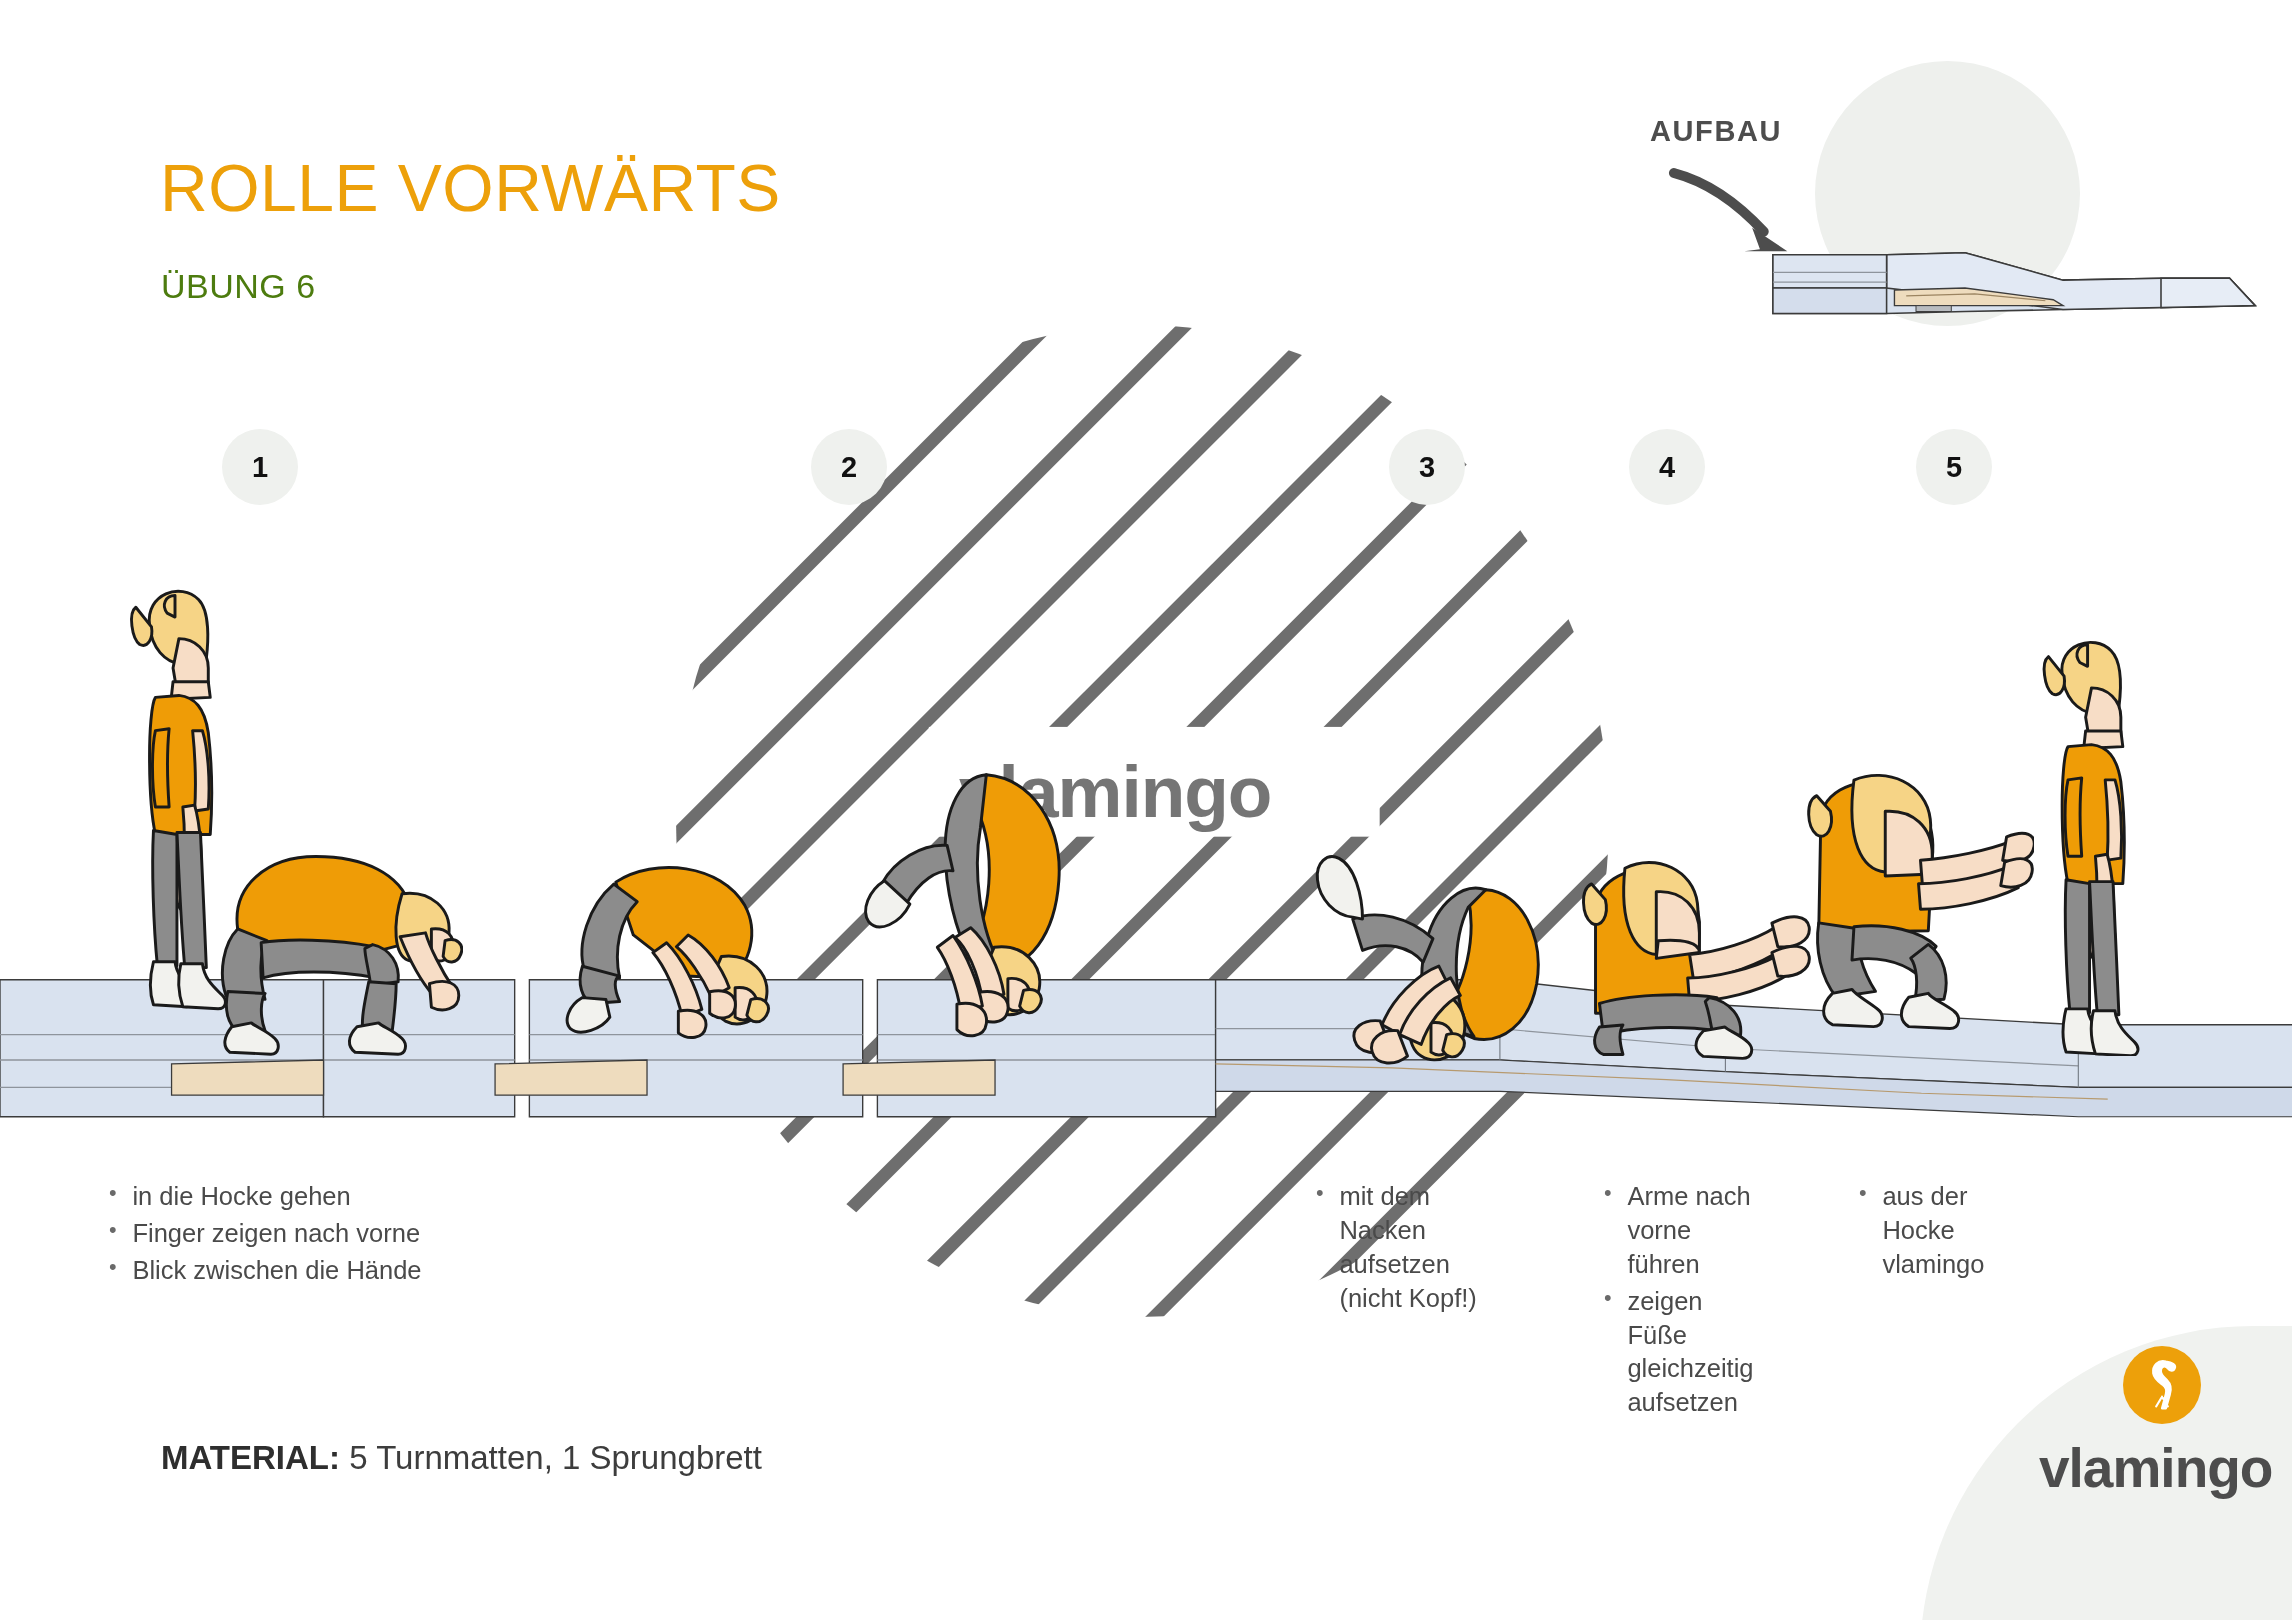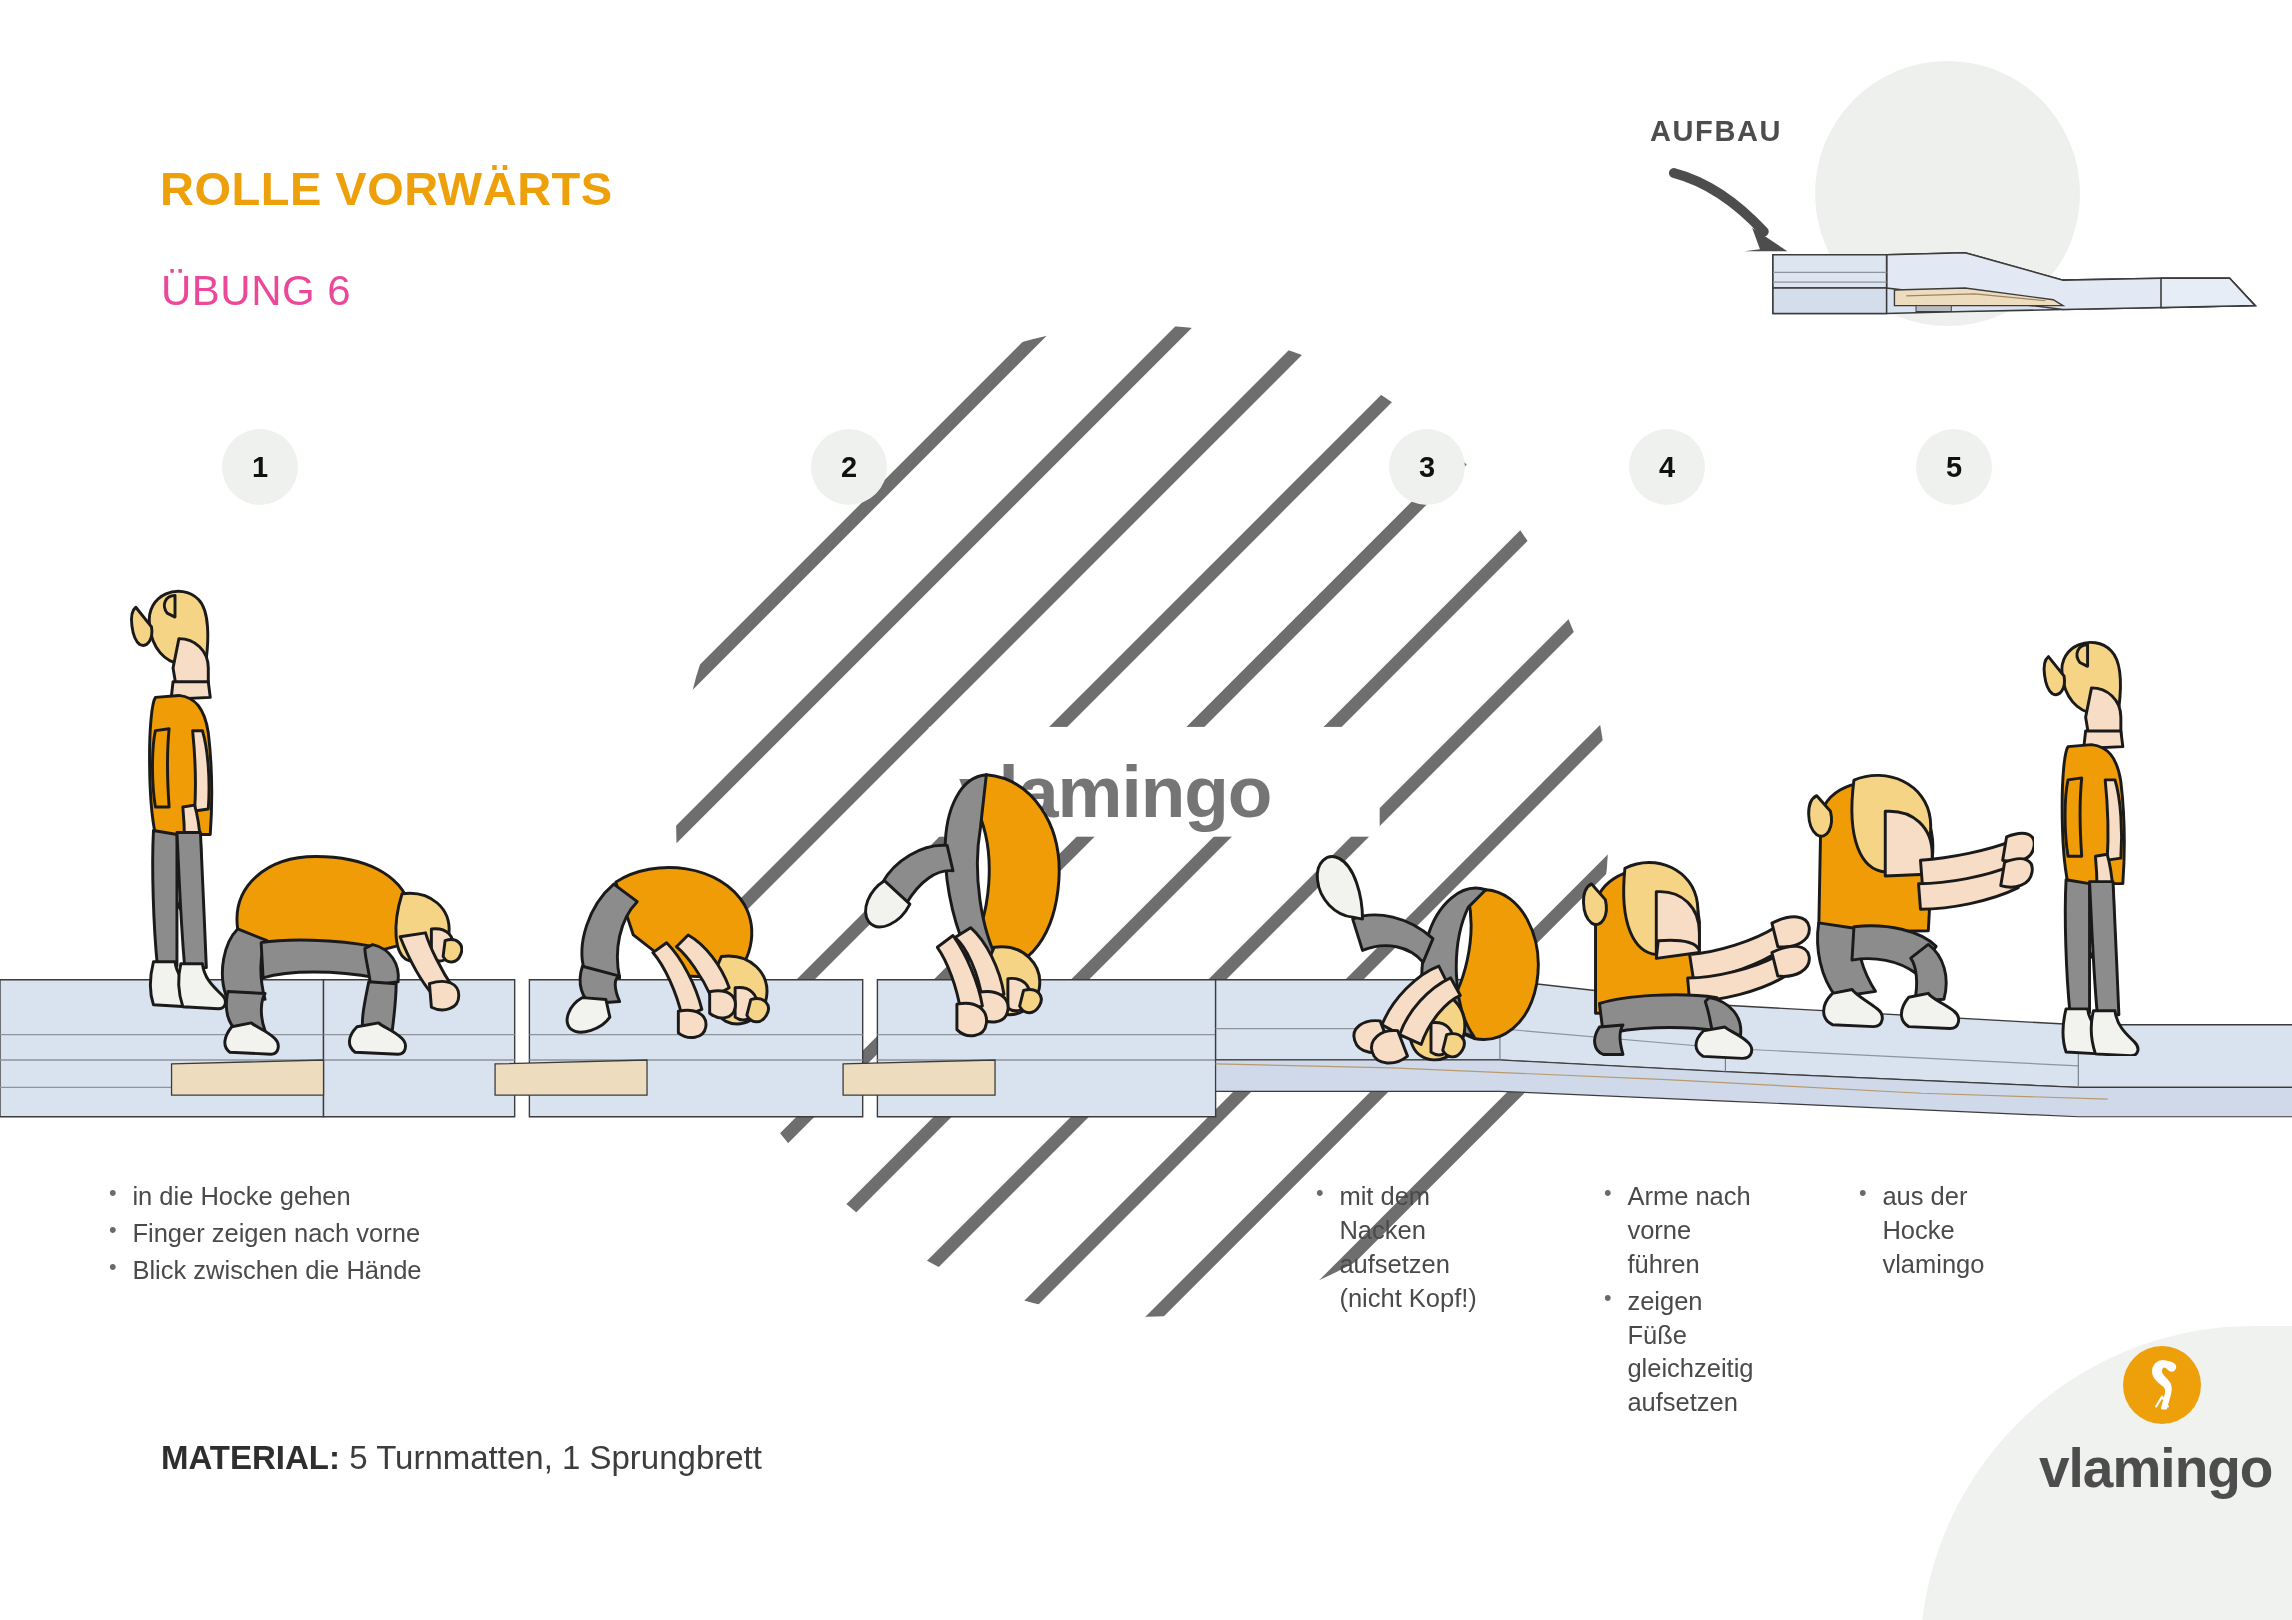--- a/index.html
+++ b/index.html
@@ -1,23 +1,23 @@
 <!DOCTYPE html>
 <html><head>
 <meta charset="utf-8">
 <style>
   html,body{margin:0;padding:0;background:#fff;}
   body{width:2293px;height:1620px;position:relative;overflow:hidden;
        font-family:"Liberation Sans",sans-serif;}
   .stage{position:absolute;inset:0;}
 
   
-  #title{position:absolute;left:160px;top:165px;font-size:47px;font-weight:bold;
+  #title{position:absolute;left:160px;top:155px;font-size:66px;font-weight:normal;
          letter-spacing:0.5px;color:#eda00a;line-height:1;white-space:nowrap;}
-  #subtitle{position:absolute;left:161px;top:267px;font-size:42px;color:#ec4899;
+  #subtitle{position:absolute;left:161px;top:267px;font-size:34px;color:#4d7c0f;
             letter-spacing:0.5px;white-space:nowrap;}
 
   
   #aufbau-label{position:absolute;left:1650px;top:115px;font-size:29px;font-weight:bold;
                 letter-spacing:1.6px;color:#4d4d4d;white-space:nowrap;text-align:right;}
   #aufbau-blob{position:absolute;left:1815px;top:61px;width:265px;height:265px;
                border-radius:50%;background:#eef0ed;}
 
   
   #hatch-circle{position:absolute;left:676px;top:325px;width:933px;height:992px;}

